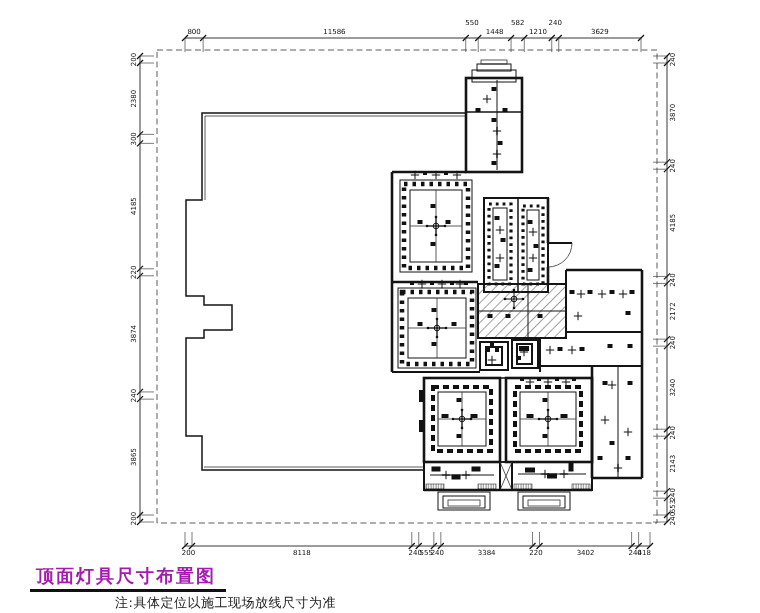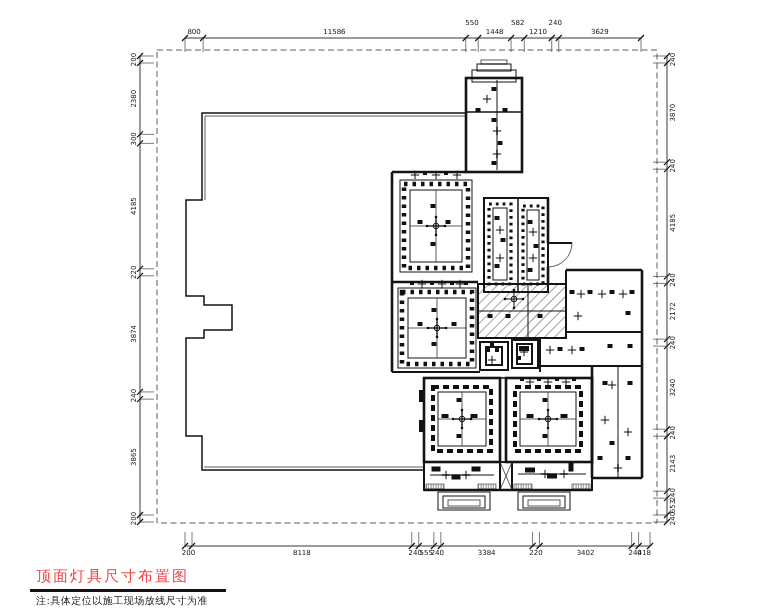--- a/index.html
+++ b/index.html
@@ -13,23 +13,23 @@
   .w25{stroke:#141414;stroke-width:2.6;fill:none}
   .dotb{stroke:#111;stroke-width:4.5;stroke-dasharray:3.5 5;fill:none}
   .dotbs{stroke:#111;stroke-width:3.2;stroke-dasharray:2.8 4;fill:none}
   .bedb{stroke:#111;stroke-width:4;stroke-dasharray:6 4;fill:none}
   .blk{fill:#111;stroke:none}
   .dim-line{stroke:#222;stroke-width:.9}
   .dim-tick{stroke:#111;stroke-width:1.2}
   .dim-ext{stroke:#444;stroke-width:.7}
   .dim-text{font-size:7px;fill:#111;font-family:"DejaVu Sans","Liberation Sans",sans-serif;}
   #titleblock{position:absolute;left:36px;top:564px;width:300px;}
-  #drawing-title{font-size:15px;font-weight:400;letter-spacing:2px;color:#ef4444;line-height:24px;}
+  #drawing-title{font-size:18px;font-weight:700;letter-spacing:2px;color:#a21caf;line-height:24px;}
   #title-rule{width:196px;height:3px;background:#111;margin-left:-6px;margin-top:1px;}
-  #drawing-note{font-size:10px;color:#222;letter-spacing:.5px;margin-top:2px;}
+  #drawing-note{font-size:13px;color:#222;letter-spacing:.5px;margin-top:2px;text-align:right;}
 </style>
 </head>
 <body>
 
 <div id="canvas">
 <svg id="plan" width="760" height="613" viewBox="0 0 760 613">
   <defs>
     <pattern id="hatch" width="7" height="7" patternUnits="userSpaceOnUse" patternTransform="rotate(45)">
       <line x1="0" y1="0" x2="0" y2="7" stroke="#444" stroke-width="1"></line>
     </pattern>

